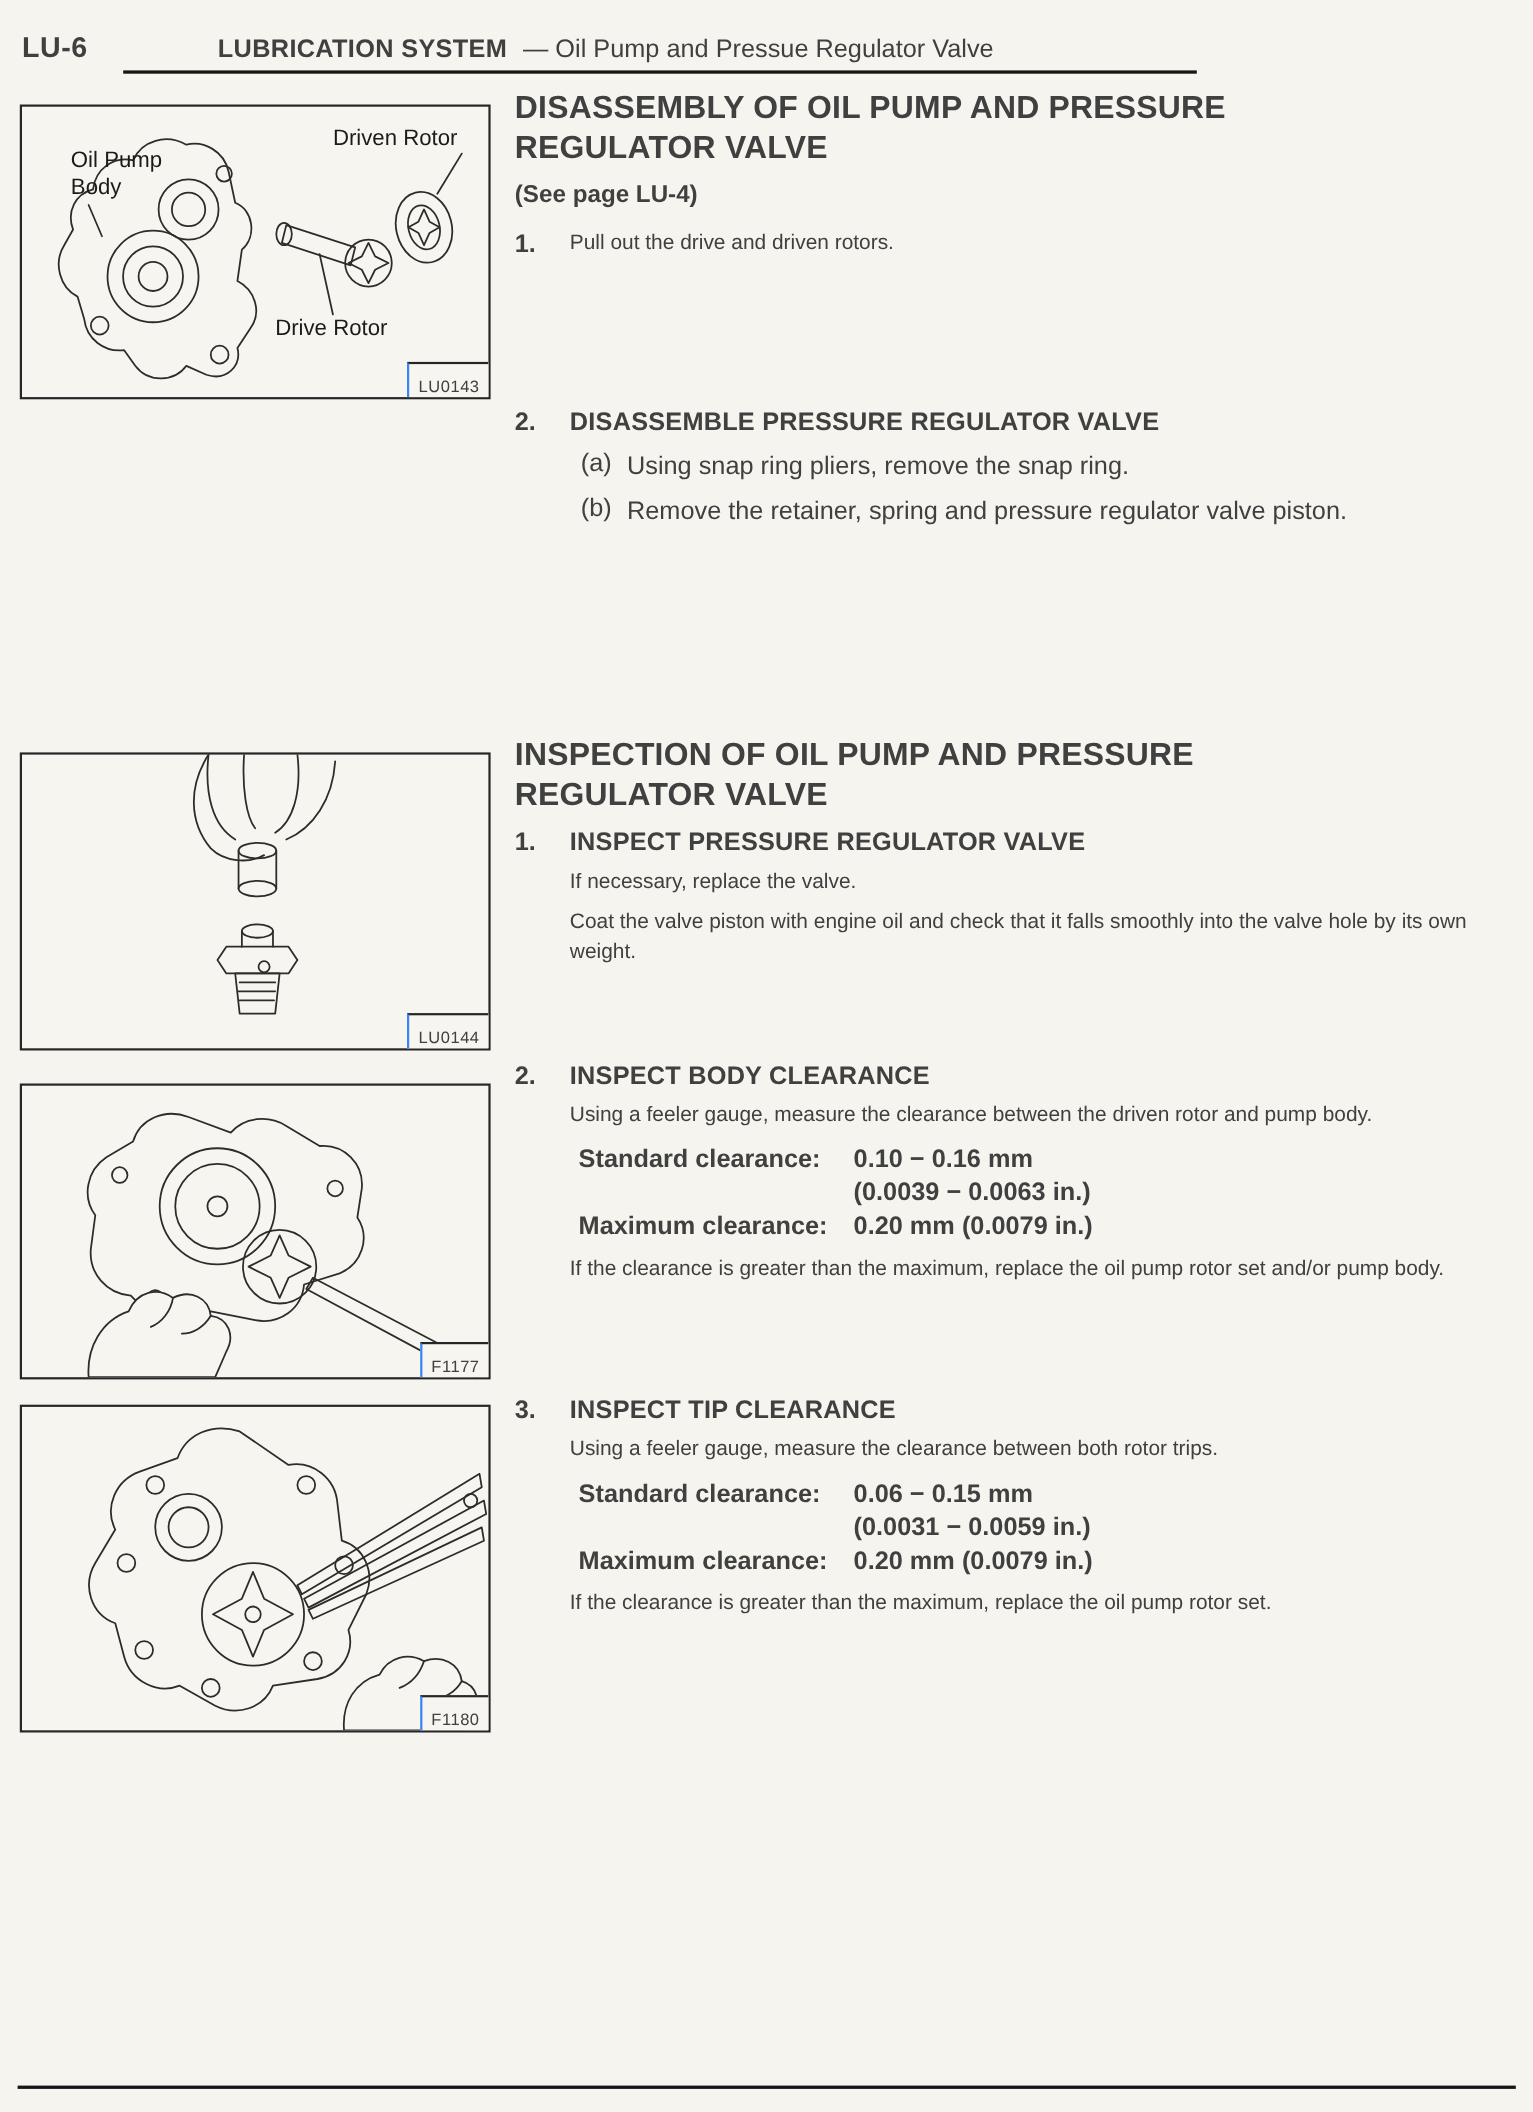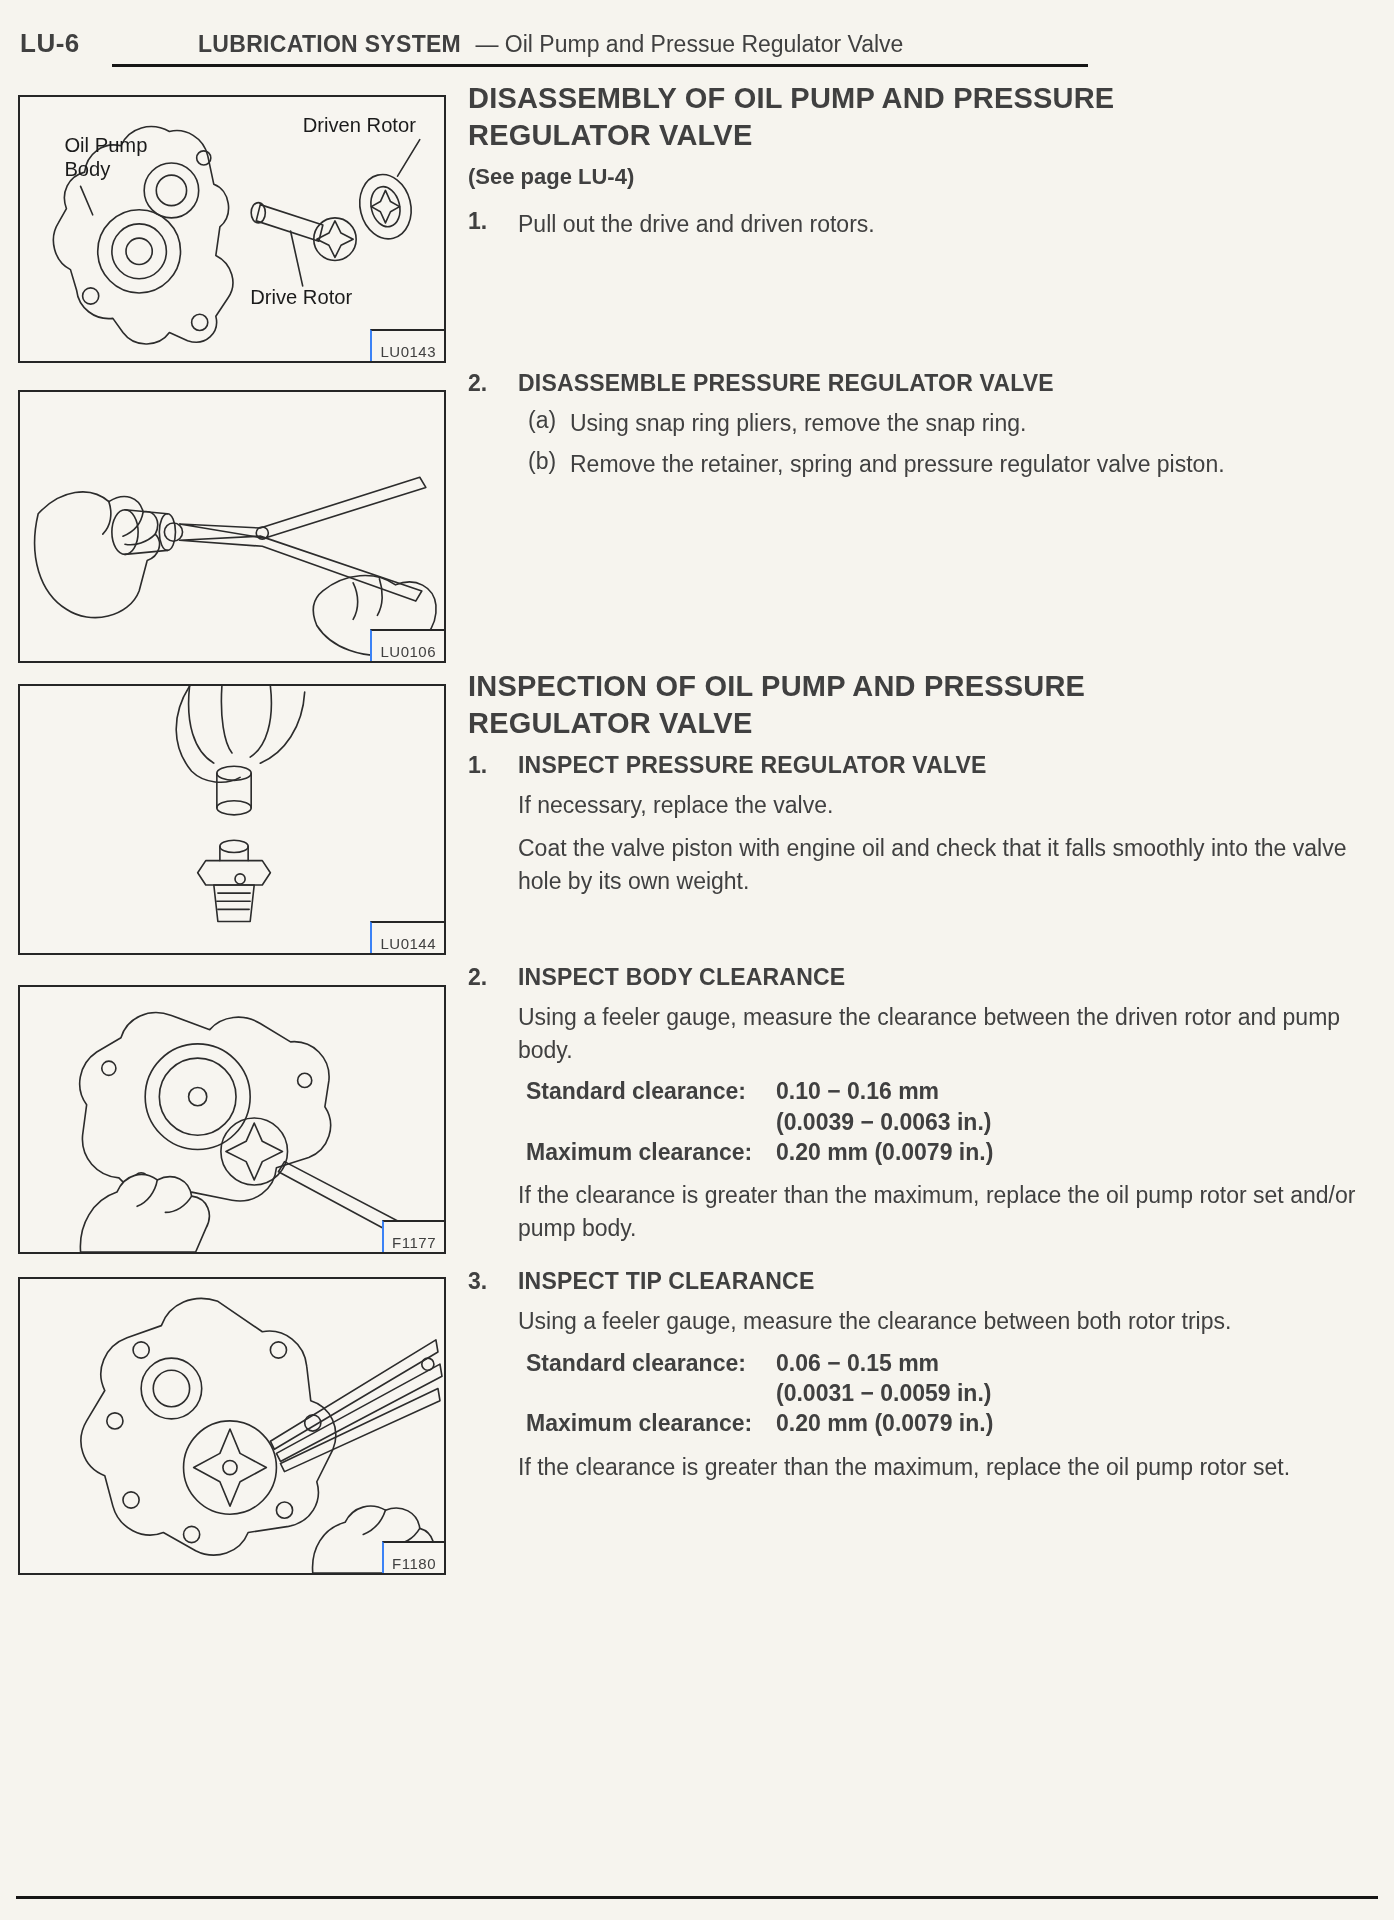--- a/index.html
+++ b/index.html
@@ -34,21 +34,21 @@
   .sec-b{top:370px}
   .sec-c{top:668px}
   .sec-d{top:964px}
   .sec-e{top:1268px}
   .sec-title{font-size:29px;font-weight:700;line-height:1.28;max-width:790px;margin:0 0 10px;letter-spacing:.2px}
   .see-page{font-size:22px;font-weight:700;margin:0 0 18px}
   .step{display:flex;align-items:flex-start}
   .step-num{width:50px;flex:0 0 50px;font-size:23px;font-weight:700}
   .step-content{flex:1}
   .step-title{font-size:23px;font-weight:700;margin-bottom:10px;letter-spacing:.2px}
-  .step-body{font-size:23px;line-height:1.42;margin:0 0 10px;max-width:862px}
+  .step-body{font-size:19px;line-height:1.42;margin:0 0 10px;max-width:862px}
   .sub{display:flex;margin:2px 0 8px;padding-left:10px}
   .sub-label{flex:0 0 42px;font-size:23px}
   .sub-text{font-size:23px;line-height:1.42;margin:0;max-width:780px}
   .spec{margin:8px 0 12px 8px;font-weight:700}
   .spec-row{display:flex}
   .spec-label{flex:0 0 250px;font-size:23px;line-height:1.32}
   .spec-value{font-size:23px;line-height:1.32}
 
   .bottom-rule{position:absolute;left:16px;top:1896px;width:1362px;height:3px;background:#161616}
 </style>
@@ -94,44 +94,20 @@
         <path d="M280,186 L268,132"></path>
       </g>
       <text x="280" y="34" class="fig-label">Driven Rotor</text>
       <text x="44" y="54" class="fig-label">Oil Pump</text>
       <text x="44" y="78" class="fig-label">Body</text>
       <text x="228" y="204" class="fig-label">Drive Rotor</text>
     </svg>
     <span class="fig-code">LU0143</span>
   </div>
 
-  <div class="figure fig2">
-    <svg viewBox="0 0 420 265" preserveAspectRatio="none">
-      <g class="lnf">
-        <path d="M18,120 C40,96 70,92 88,108 C104,98 118,104 122,118 C134,116 140,128 134,140 C142,148 138,162 126,166 L118,196 C108,222 70,230 46,214 C20,198 8,162 18,120 Z"></path>
-        <path d="M88,108 C92,120 90,132 82,140 M122,118 C120,130 112,138 102,142 M134,140 C126,148 114,152 104,150"></path>
-      </g>
-      <g class="lnf">
-        <path d="M300,196 C322,178 352,176 372,190 C392,182 410,192 412,210 C414,232 398,252 372,258 C340,264 308,252 294,230 C288,216 290,204 300,196 Z"></path>
-        <path d="M330,188 C336,200 336,214 330,224 M356,184 C360,196 360,210 354,220"></path>
-      </g>
-      <g class="ln">
-        <ellipse cx="104" cy="138" rx="13" ry="22"></ellipse>
-        <path d="M104,116 L146,120 M104,160 L146,156"></path>
-        <ellipse cx="146" cy="138" rx="8" ry="18"></ellipse>
-        <circle cx="152" cy="138" r="9"></circle>
-      </g>
-      <g class="ln">
-        <path d="M158,130 L238,134 L396,84 L402,94 L242,144 Z"></path>
-        <path d="M158,146 L238,142 L398,196 L392,206 L240,152 Z"></path>
-        <circle cx="240" cy="139" r="6"></circle>
-      </g>
-    </svg>
-    <span class="fig-code">LU0106</span>
-  </div>
 
   <div class="figure fig3">
     <svg viewBox="0 0 420 263" preserveAspectRatio="none">
       <g class="ln">
         <path d="M168,0 C164,36 172,64 192,76"></path>
         <path d="M200,0 C198,30 202,56 210,66"></path>
         <path d="M248,0 C252,34 244,60 228,70"></path>
         <path d="M282,6 C280,40 262,66 238,76"></path>
         <path d="M168,0 C150,28 150,60 170,84 C182,96 204,98 218,90"></path>
       </g>

